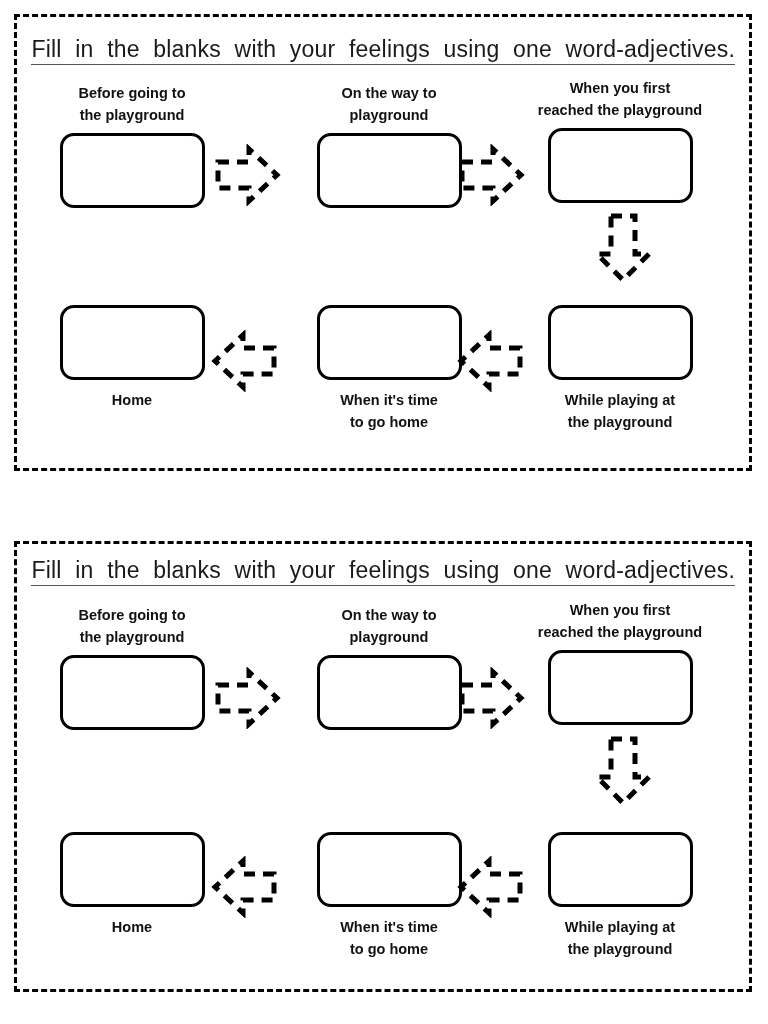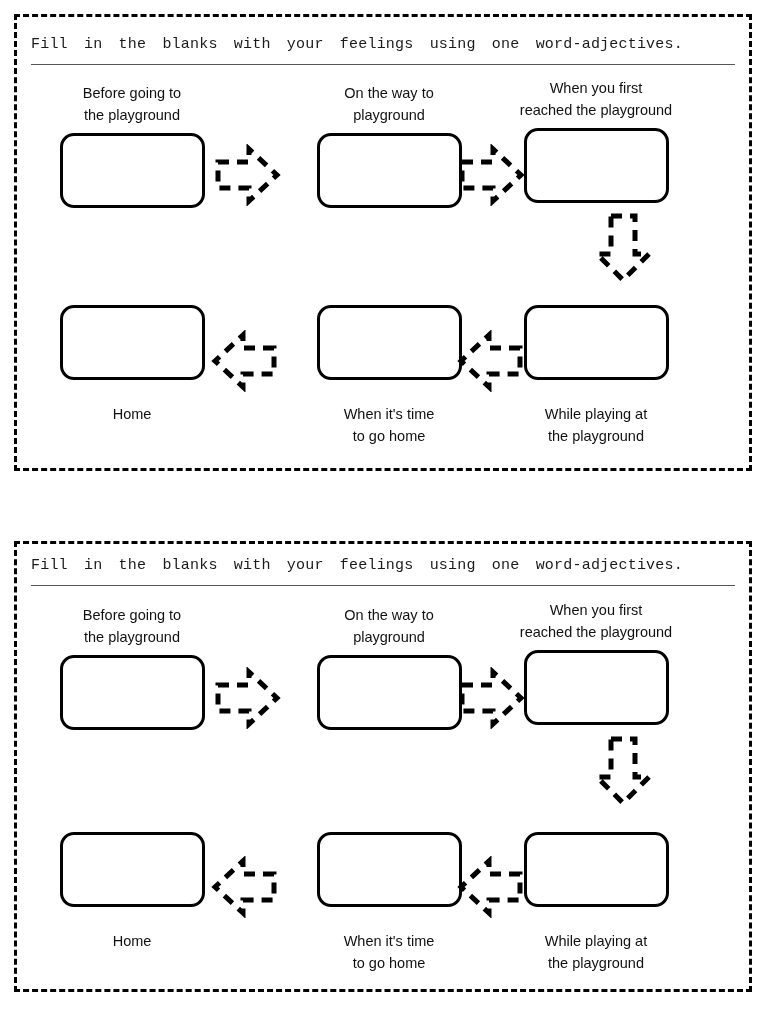--- a/index.html
+++ b/index.html
@@ -31,28 +31,27 @@
     background: #ffffff;
   }
   .panel-1 { top: 14px;  height: 457px; }
   .panel-2 { top: 541px; height: 451px; }
 
   
   .title {
     position: absolute;
     left: 14px;
     right: 14px;
-    text-align: left;
-    font-size: 15px;
+    text-align: right;
+    font-size: 23px;
     letter-spacing: 0.2px;
     word-spacing: 7px;
     white-space: nowrap;
     color: #1a1a1a;
     font-weight: 400;
-    font-family: Liberation Mono, monospace;
   }
   .title-underline {
     position: absolute;
     left: 14px;
     right: 14px;
     height: 1px;
     background: #555555;
   }
   .panel-1 .title { top: 19px; }
   .panel-1 .title-underline { top: 47px; }
@@ -63,37 +62,38 @@
   .col {
     position: absolute;
     width: 200px;
     text-align: center;
   }
   .col-label {
     font-size: 14.5px;
     line-height: 1.55;
     color: #111111;
     white-space: pre-line;
+    font-weight: bold;
   }
   .answer-box {
     width: 145px;
     height: 75px;
     margin: 0 auto;
     border: 3.2px solid #000000;
     border-radius: 14px;
     background: #ffffff;
     box-sizing: border-box;
   }
   .col.label-top .answer-box { margin-top: 6px; }
-  .col.label-bottom .col-label { margin-top: 23px; }
+  .col.label-bottom .col-label { margin-top: 9px; }
 
   
   .c1 { left: 15px; }
   .c2 { left: 272px; }
-  .c3 { left: 479px; }
+  .c3 { left: 503px; }
 
   
   .panel-1 .row-top    { top: 65px; }
   .panel-1 .row-top.c3 { top: 60px; }
   .panel-1 .row-bottom { top: 288px; }
 
   
   .panel-2 .row-top    { top: 60px; }
   .panel-2 .row-top.c3 { top: 55px; }
   .panel-2 .row-bottom { top: 288px; }

